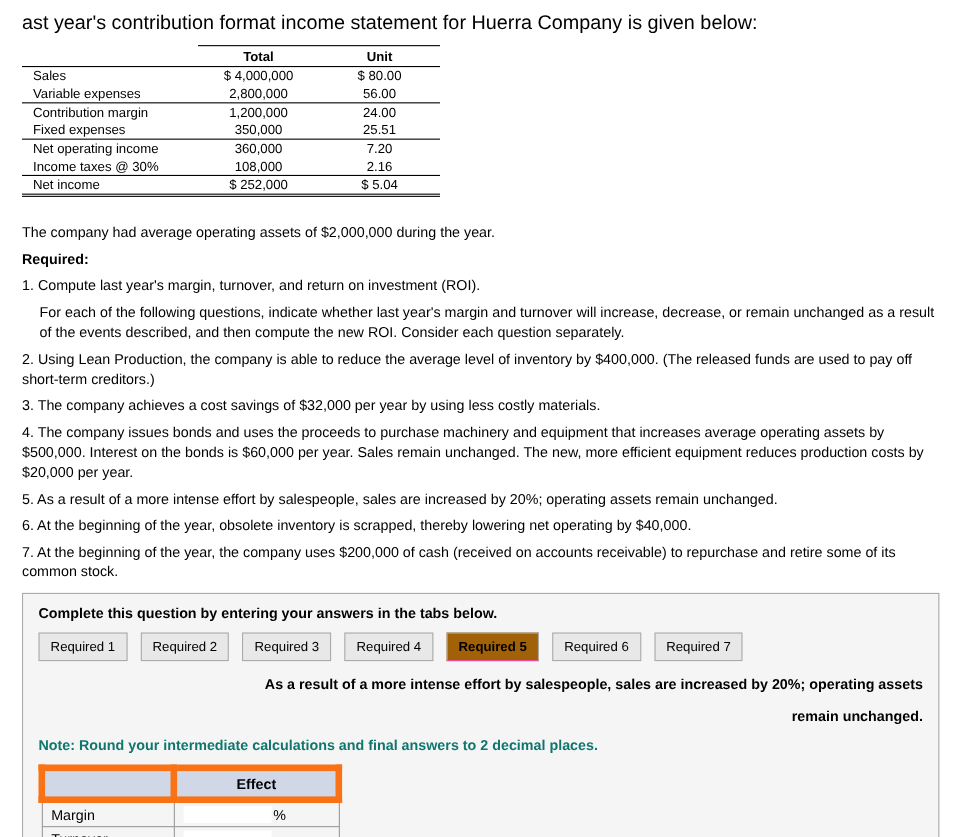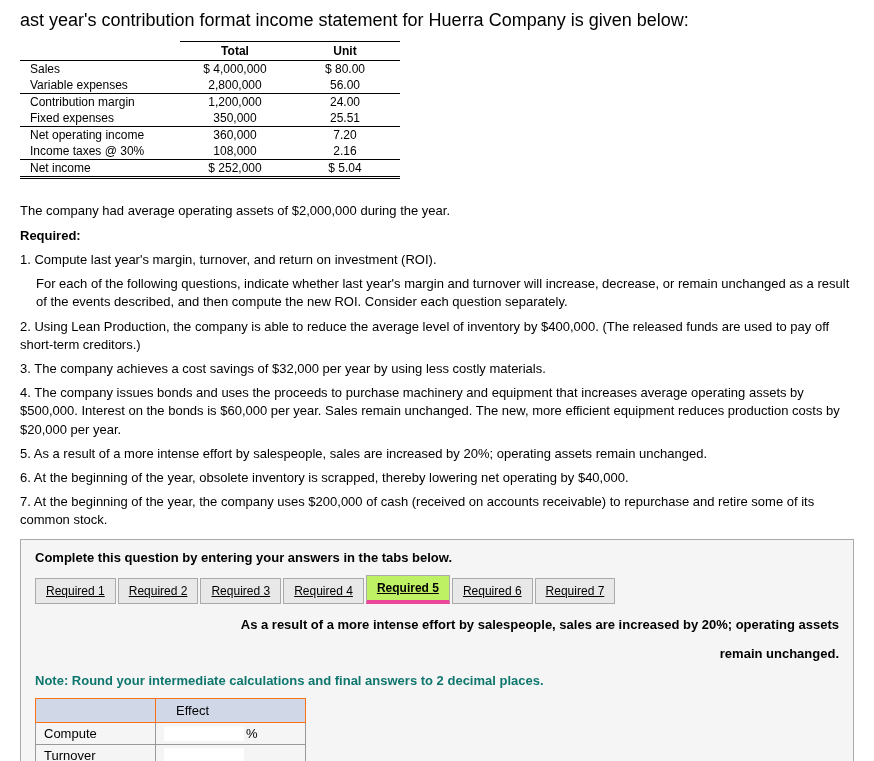--- a/index.html
+++ b/index.html
@@ -79,36 +79,35 @@
       padding: 10px 14px;
       margin-bottom: 10px;
     }
     .complete-box p {
       font-weight: bold;
       font-size: 13px;
       margin-bottom: 10px;
     }
     .tabs-row {
       display: flex;
-      gap: 2px;
+      gap: 12px;
       margin-bottom: 12px;
       align-items: flex-end;
-      text-decoration: underline;
     }
     .tab {
       padding: 5px 10px;
       border: 1px solid #aaa;
       background: #e8e8e8;
       cursor: pointer;
       font-size: 12px;
       white-space: nowrap;
     }
     .tab.active {
-      background: #bef264;
-      border-bottom: 4px solid #ec4899;
+      background: #a16207;
+      border-bottom: 1px solid #ec4899;
       font-weight: bold;
     }
     .tab-content-area {
       padding: 0 0 10px 0;
     }
     .tab-description {
       font-size: 12.5px;
       margin-bottom: 4px;
       line-height: 1.4;
       text-align: right;
@@ -117,24 +116,24 @@
       font-size: 12px;
       margin-bottom: 10px;
       color: #0f766e;
     }
     .answer-table {
       border-collapse: collapse;
       font-size: 13px;
     }
     .answer-table th {
       background: #d0d8e8;
-      border: 1px solid #f97316;
+      border: 6px solid #f97316;
       padding: 4px 20px;
-      text-align: left;
-      font-weight: normal;
+      text-align: center;
+      font-weight: bold;
     }
     .answer-table td {
       border: 1px solid #999;
       padding: 3px 8px;
       min-width: 120px;
     }
     .answer-table td.effect-cell {
       min-width: 150px;
       text-align: center;
     }
@@ -254,21 +253,21 @@
 
     <table class="answer-table">
       <thead>
         <tr>
           <th style="min-width:100px; background:#d0d8e8;"></th>
           <th>Effect</th>
         </tr>
       </thead>
       <tbody id="answer-table-body">
       <tr>
-            <td>Compute</td>
+            <td>Margin</td>
             <td class="effect-cell">
               <div class="percent-cell">
                 <input type="text" style="">
                 <span>%</span>
               </div>
             </td>
           </tr>
           <tr>
             <td>Turnover</td>
             <td class="effect-cell">

